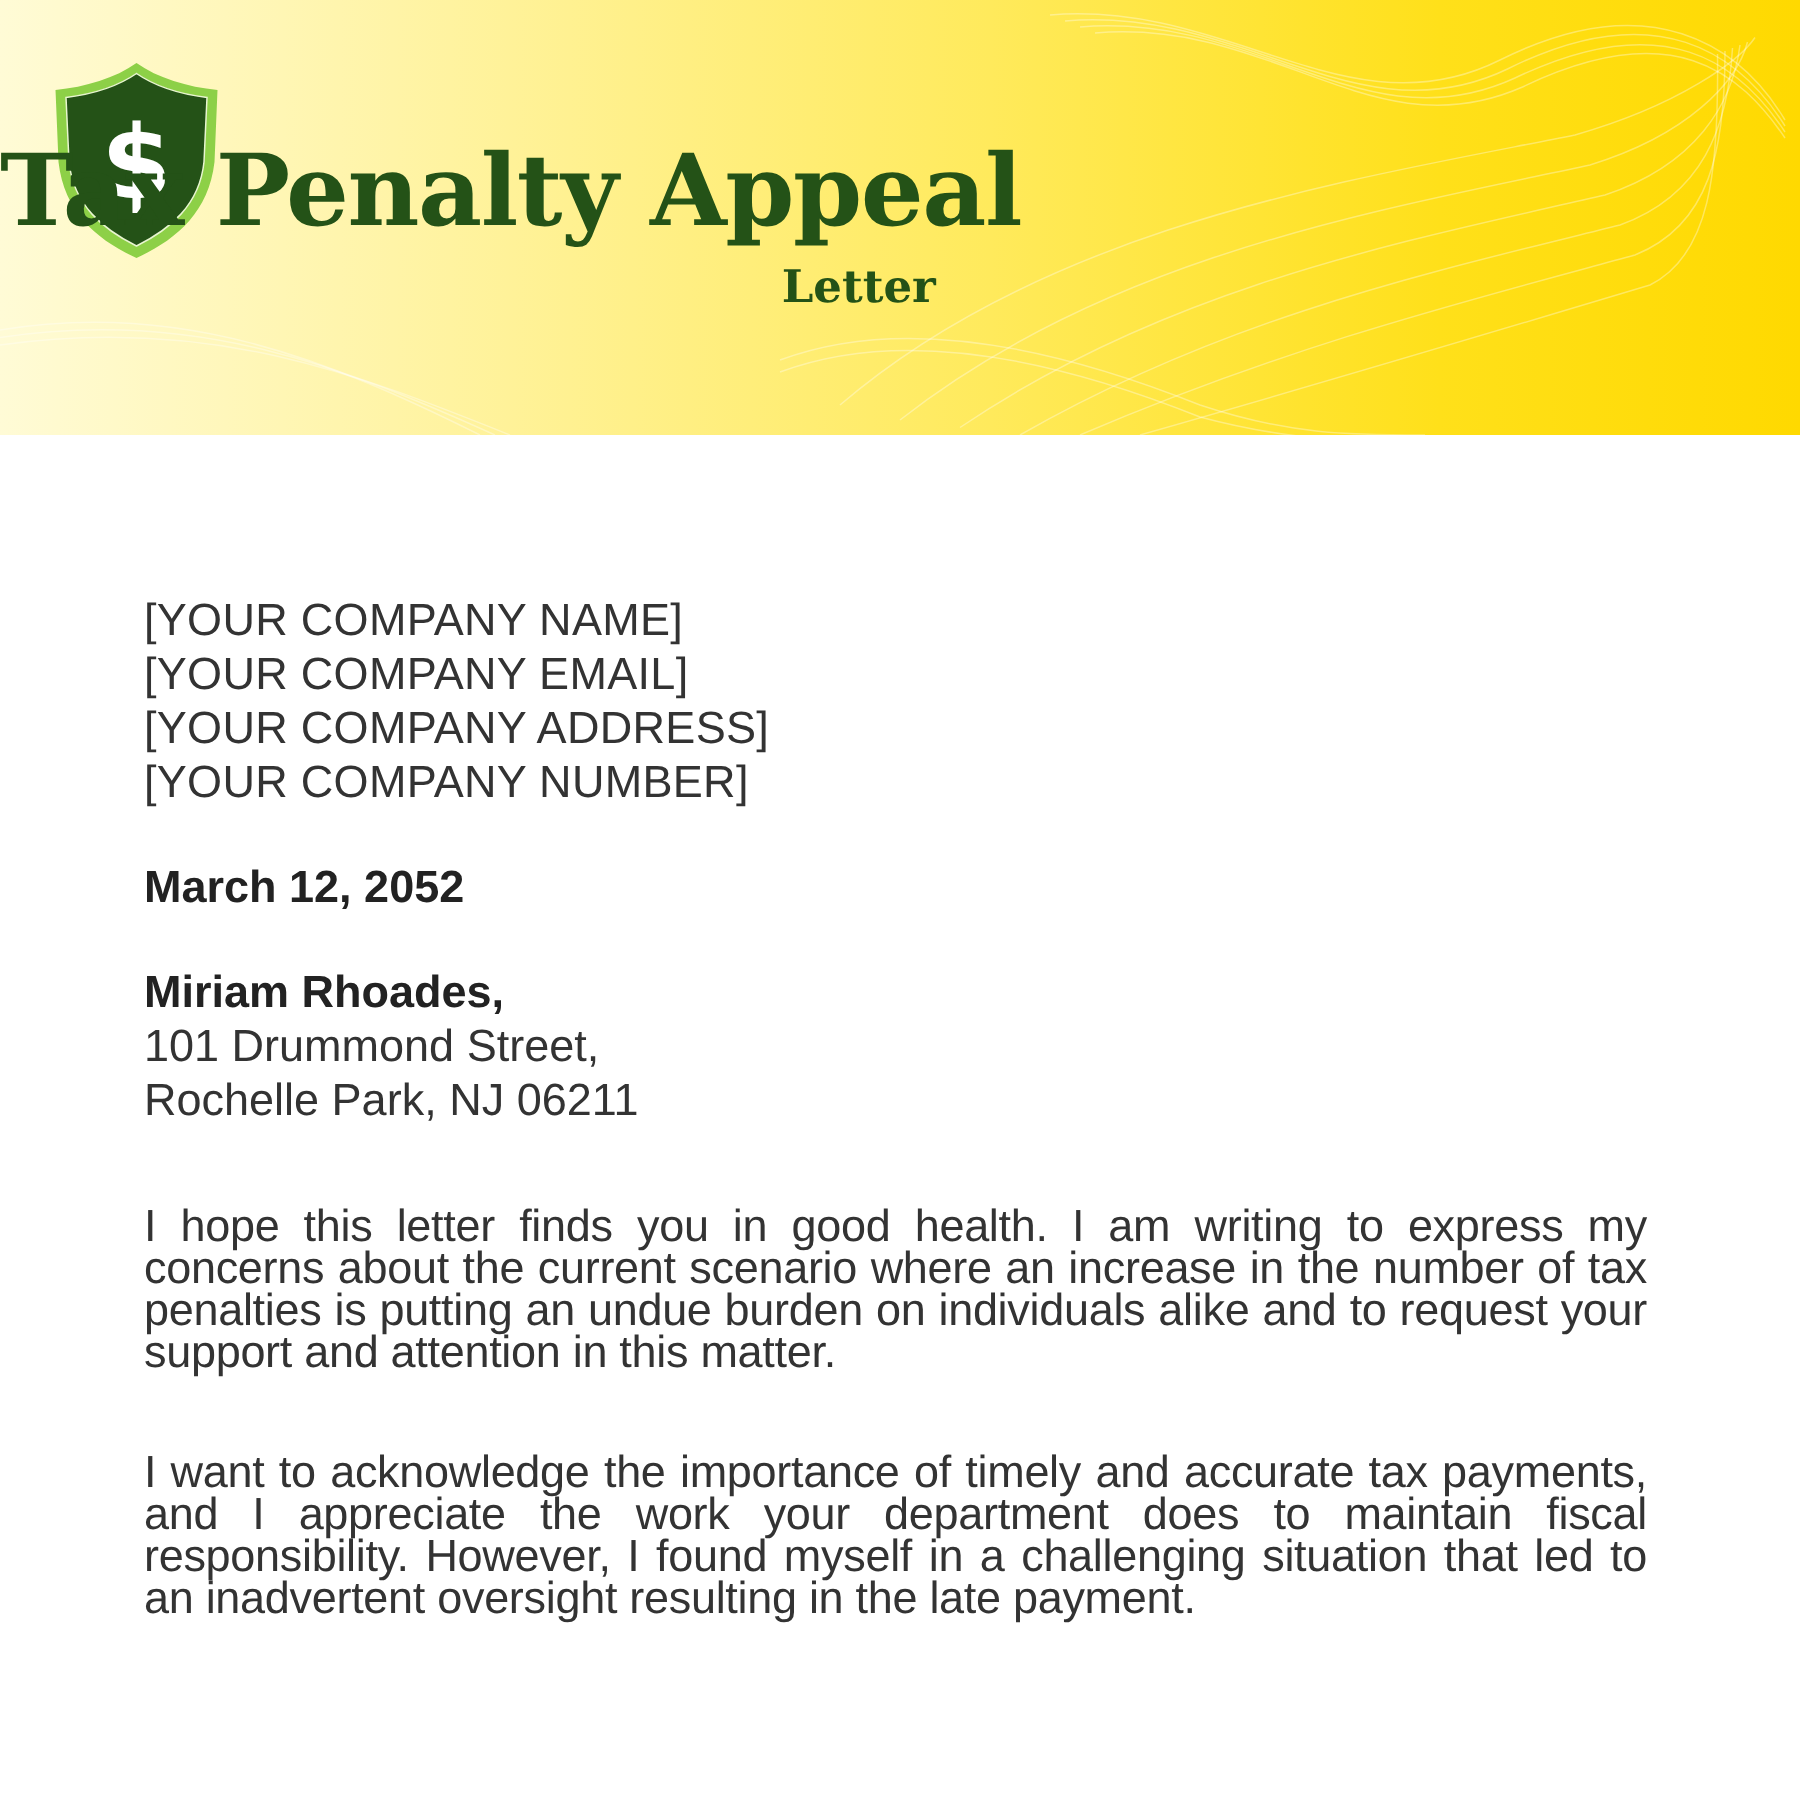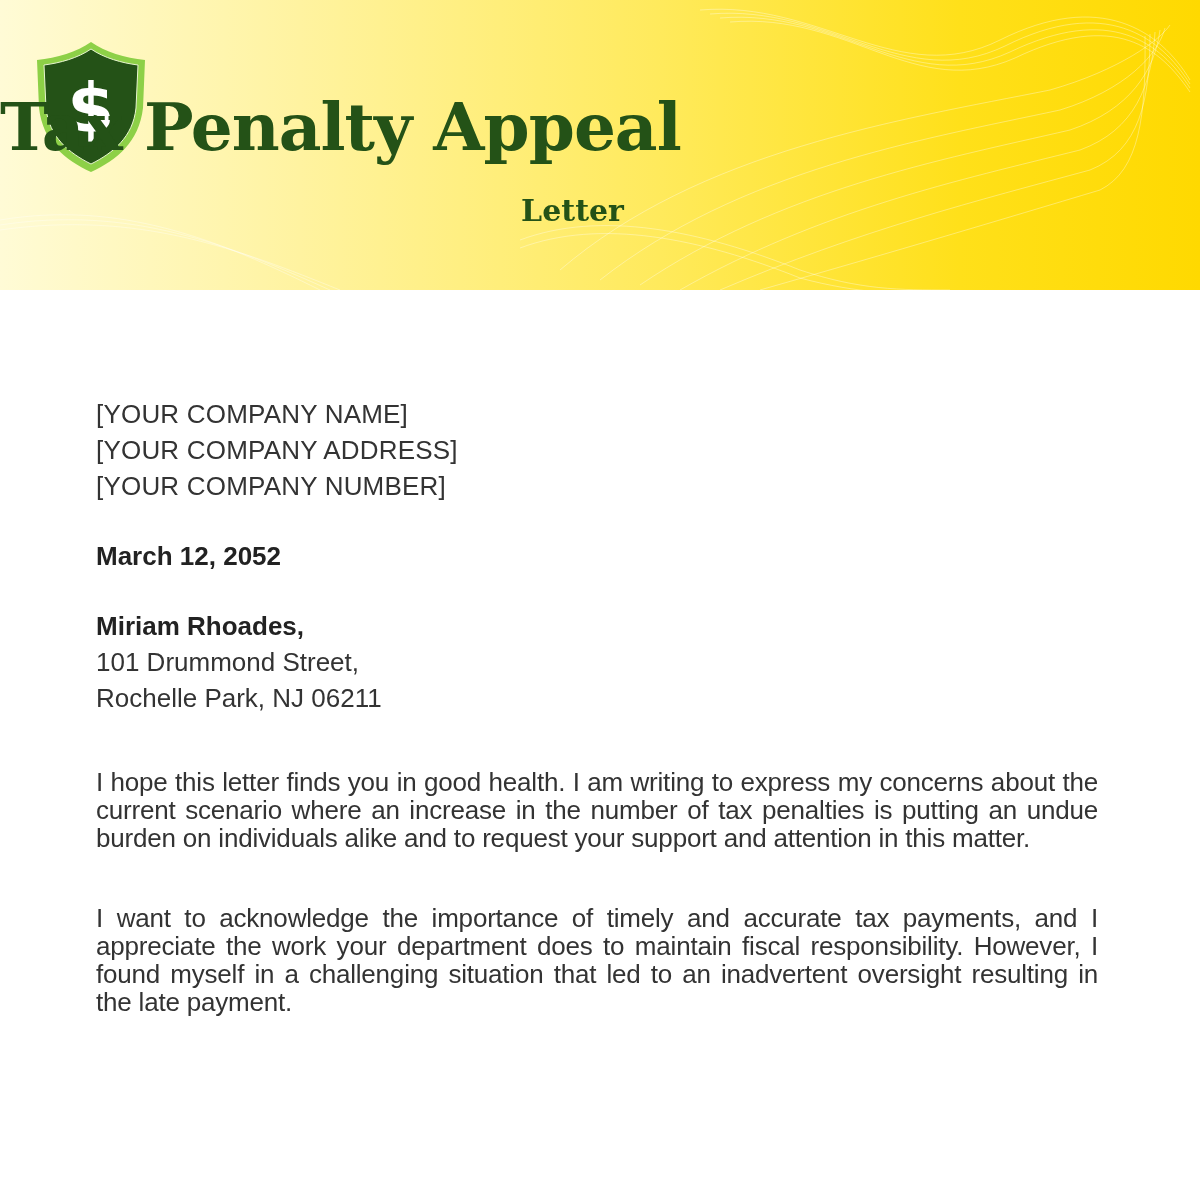--- a/index.html
+++ b/index.html
@@ -16,27 +16,27 @@
   }
   .header svg.waves { position: absolute; left: 0; top: 0; }
   .logo { position: absolute; left: 33px; top: 38px; width: 116px; height: 136px; }
   .title {
     position: absolute; left: 0; width: 1160px; top: 88px; text-align: left;
     font-family: "DejaVu Serif", "Liberation Serif", serif;
     font-weight: bold; font-size: 66px; color: #245217; letter-spacing: -1px;
     padding-left: 0;
   }
   .subtitle {
-    position: absolute; left: 0; width: 1145px; top: 193px; text-align: center;
+    position: absolute; left: 0; width: 1145px; top: 174px; text-align: center;
     font-family: "DejaVu Serif", "Liberation Serif", serif;
     font-weight: bold; font-size: 30px; color: #245217;
   }
   .letter {
     position: absolute; left: 96px; top: 396px; width: 1002px;
-    color: #333333; font-size: 26px;
+    color: #333333; font-size: 30px;
   }
   .sender-line { line-height: 36px; height: 36px; letter-spacing: 0.2px; }
   .date { margin-top: 34px; font-weight: bold; color: #222; line-height: 36px; }
   .recipient { margin-top: 34px; line-height: 36px; }
   .recipient .name { font-weight: bold; color: #222; }
   .salutation { margin-top: 36px; line-height: 36px; }
   .para {
     margin-top: 52px; line-height: 28px; text-align: justify;
     font-family: "Liberation Sans Narrow", "Liberation Sans", sans-serif;
     font-stretch: condensed;
@@ -73,20 +73,21 @@
     <text x="58" y="94" text-anchor="middle" font-family="DejaVu Sans, sans-serif" font-weight="bold" font-size="68" fill="#ffffff">$</text>
   </svg>
 
   <div class="title">Tax Penalty Appeal</div>
   <div class="subtitle">Letter</div>
 </div>
 
 <div class="letter">
   <div>
     <div class="sender-line">[YOUR COMPANY NAME]</div>
+    <div class="sender-line">[YOUR COMPANY EMAIL]</div>
     <div class="sender-line">[YOUR COMPANY ADDRESS]</div>
     <div class="sender-line">[YOUR COMPANY NUMBER]</div>
   </div>
 
   <div class="date">March 12, 2052</div>
 
   <div class="recipient">
     <div class="name">Miriam Rhoades,</div>
     <div>101 Drummond Street,</div>
     <div>Rochelle Park, NJ 06211</div>

